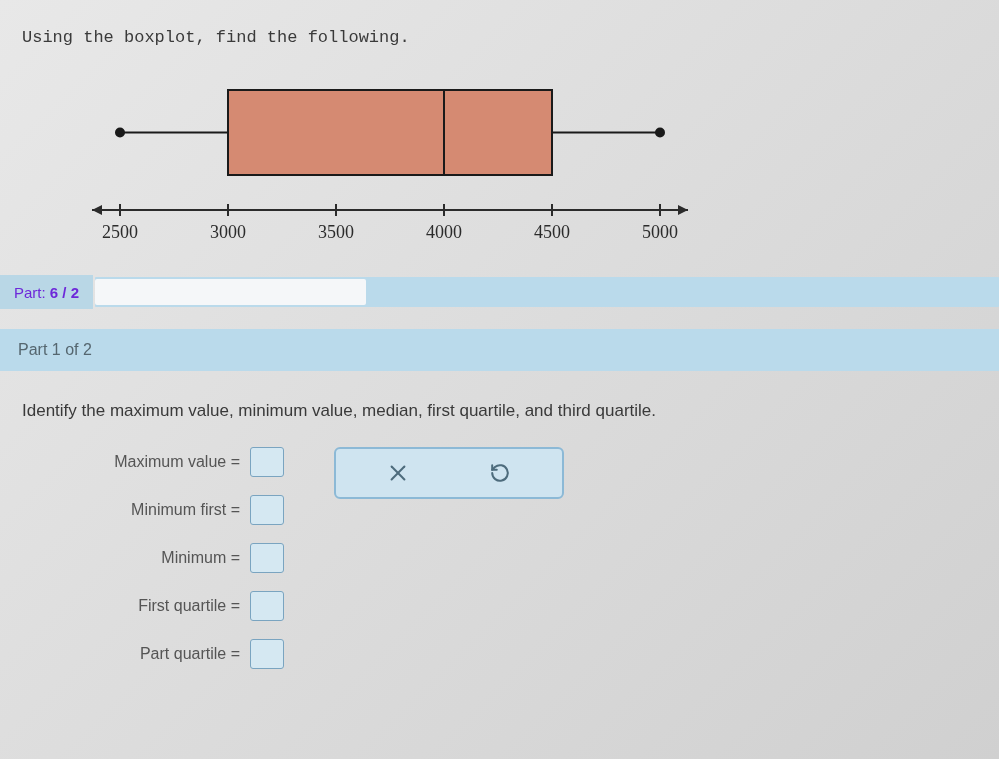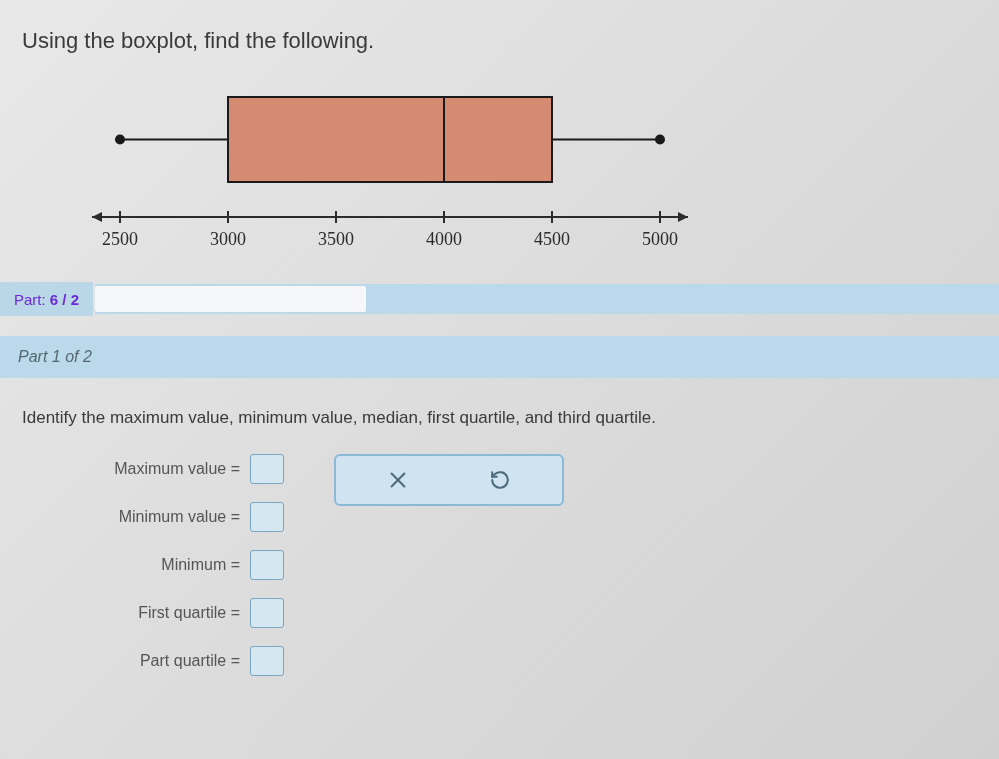--- a/index.html
+++ b/index.html
@@ -7,23 +7,24 @@
       font-family: Verdana, Arial, sans-serif;
       background: linear-gradient(135deg, #e8e8e8 0%, #dcdcdc 50%, #d0d0d0 100%);
       width: 999px;
       height: 759px;
       overflow: hidden;
       color: #444;
       position: relative;
     }
     .question-text {
       padding: 28px 31px 10px 22px;
-      font-size: 22px;
+      font-size: 17px;
       color: #3a3a3a;
       font-weight: 400;
+      font-family: Liberation Mono, monospace;
     }
     .chart-wrap {
       padding: 18px 16px 0 80px;
       position: relative;
       height: 200px;
     }
     svg.boxplot { display: block; }
     .progress-row {
       display: flex;
       align-items: center;
@@ -53,21 +54,20 @@
       left: 0; top: 2px; bottom: 2px;
       background: #f5f7f9;
       border-radius: 2px;
     }
     .part-header {
       background: #badaeb;
       color: #55666f;
       font-size: 16px;
       padding: 12px 18px;
       margin-top: 20px;
-      font-style: italic;
     }
     .instruction {
       padding: 30px 22px 18px 22px;
       font-size: 17px;
       color: #3a3a3a;
     }
     .answers-area {
       display: flex;
       padding: 6px 0 0 70px;
       gap: 50px;
@@ -171,21 +171,21 @@
 
 <div class="answers-area">
   <div class="answers-col">
 
     <div class="answer-row">
       <span class="answer-label">Maximum value =</span>
       <input class="answer-input" type="text" value="" style="">
     </div>
 
     <div class="answer-row">
-      <span class="answer-label">Minimum value =</span>
+      <span class="answer-label">Minimum first =</span>
       <input class="answer-input" type="text" value="" style="">
     </div>
 
     <div class="answer-row">
       <span class="answer-label">Minimum =</span>
       <input class="answer-input" type="text" value="" style="">
     </div>
 
     <div class="answer-row">
       <span class="answer-label">First quartile =</span>

